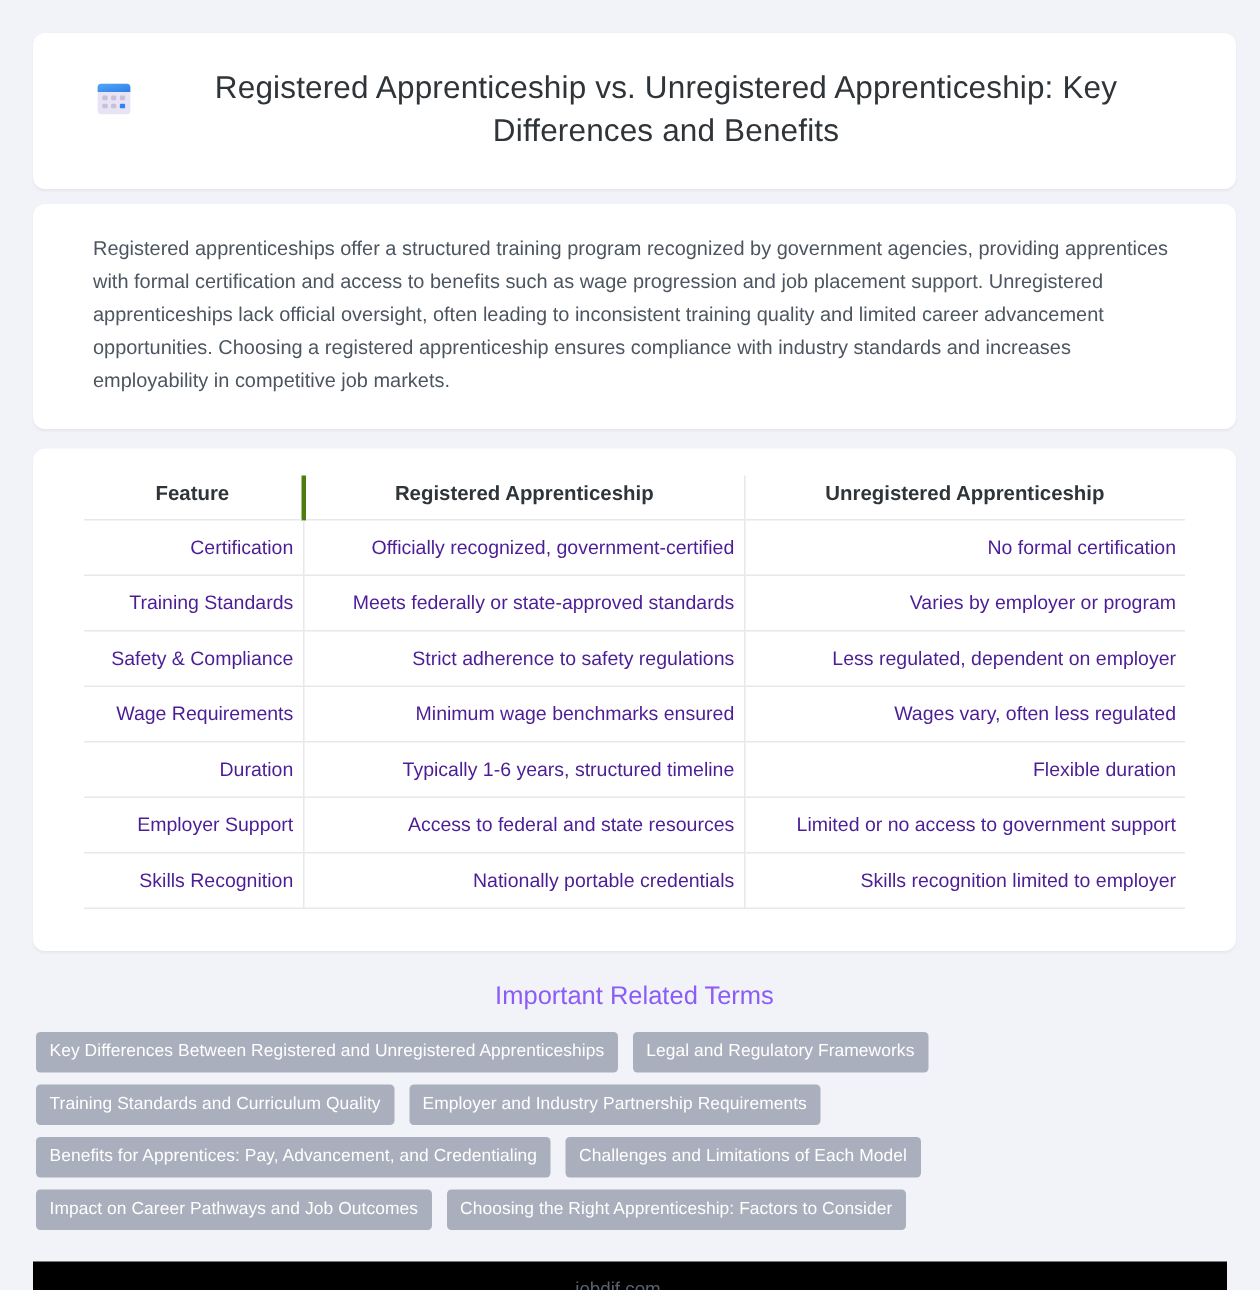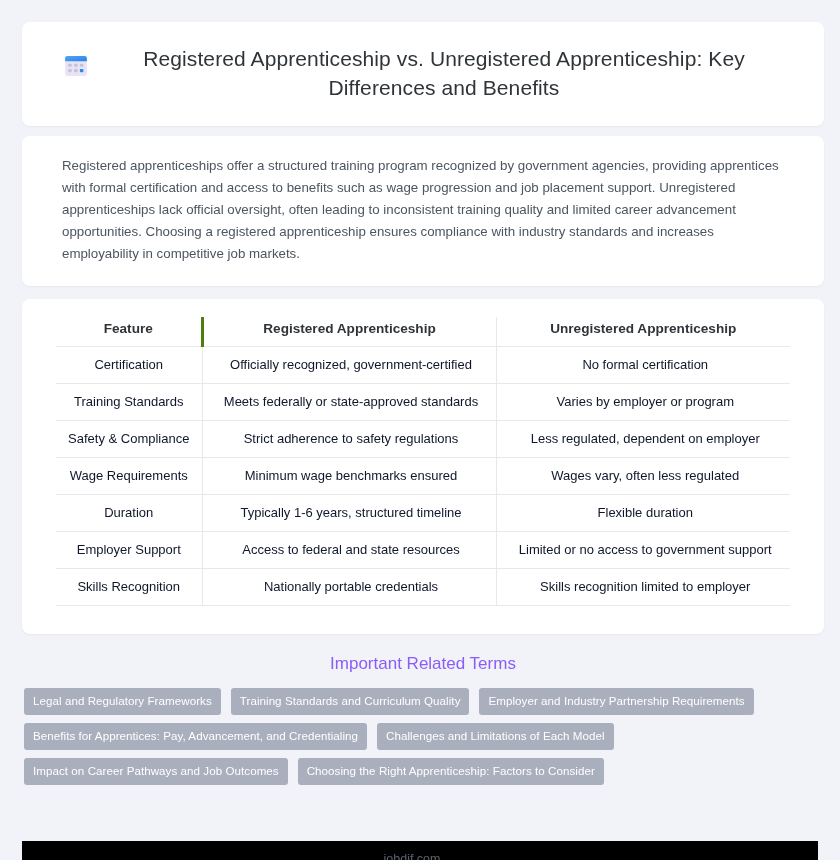--- a/index.html
+++ b/index.html
@@ -89,22 +89,22 @@
     text-align: center;
     padding: 4px 6px 10px 6px;
     border-bottom: 1px solid #e6e8ec;
     vertical-align: bottom;
   }
   table.cmp th.h1 { border-right: 3px solid #4d7c0f; }
   table.cmp th.h2 { border-right: 1px solid #e6e8ec; }
 
   table.cmp td {
     font-size: 13px;
-    color: #0f172a;
-    text-align: center;
+    color: #4c1d95;
+    text-align: right;
     padding: 9px 6px 9px 6px;
     border-bottom: 1px solid #e6e8ec;
     vertical-align: middle;
     line-height: 18px;
   }
   table.cmp td.f { border-right: 1px solid #e6e8ec; padding-left: 6px; }
   table.cmp td.a { border-right: 1px solid #e6e8ec; padding-left: 10px; }
   table.cmp td.b { padding-left: 10px; }
 
   
@@ -235,20 +235,21 @@
           <td class="a">Nationally portable credentials</td>
           <td class="b">Skills recognition limited to employer</td>
         </tr>
       </tbody>
     </table>
   </div>
 
   <div class="terms-section">
     <div class="terms-heading">Important Related Terms</div>
     <div class="tag-wrap">
+      <span class="tag">Key Differences Between Registered and Unregistered Apprenticeships</span>
       <span class="tag">Legal and Regulatory Frameworks</span>
       <span class="tag">Training Standards and Curriculum Quality</span>
       <span class="tag">Employer and Industry Partnership Requirements</span>
       <span class="tag">Benefits for Apprentices: Pay, Advancement, and Credentialing</span>
       <span class="tag">Challenges and Limitations of Each Model</span>
       <span class="tag">Impact on Career Pathways and Job Outcomes</span>
       <span class="tag">Choosing the Right Apprenticeship: Factors to Consider</span>
     </div>
   </div>
 

